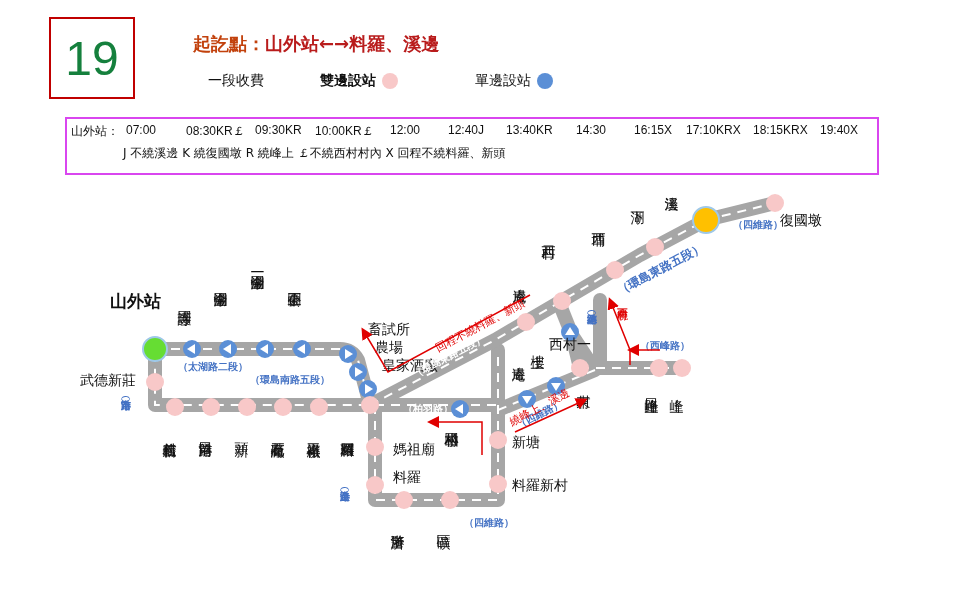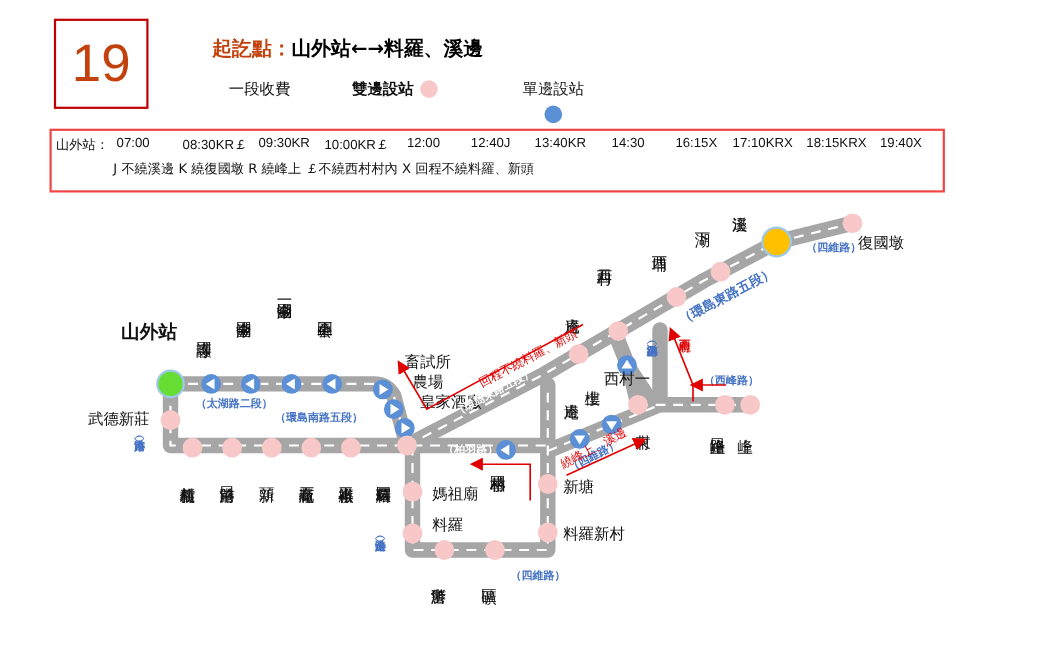--- a/index.html
+++ b/index.html
@@ -1,23 +1,23 @@
 <!DOCTYPE html>
 <html><head>
 <meta charset="utf-8">
 <style>
   html,body{margin:0;padding:0;background:#ffffff;}
   body{width:960px;height:611px;position:relative;overflow:hidden;font-family:"DejaVu Sans",sans-serif;color:#111;}
-  .route-box{position:absolute;left:49px;top:17px;width:86px;height:82px;border:2px solid #c00000;box-sizing:border-box;display:flex;align-items:center;justify-content:center;font-family:"Liberation Sans",sans-serif;font-size:48px;color:#c2410c;}
+  .route-box{position:absolute;left:49px;top:17px;width:86px;height:82px;border:2px solid #c00000;box-sizing:border-box;display:flex;align-items:center;justify-content:center;font-family:"Liberation Sans",sans-serif;font-size:48px;color:#15803d;}
   .title-row{position:absolute;left:193px;top:32px;font-size:18px;font-weight:bold;white-space:nowrap;}
   .title-row .lbl{color:#c2410c;}
-  .title-row .val{color:#000000;}
+  .title-row .val{color:#b91c1c;}
   .legend{position:absolute;top:72px;font-size:14px;white-space:nowrap;display:flex;align-items:center;gap:6px;}
   .dot{display:inline-block;width:16px;height:16px;border-radius:50%;}
-  .sched{position:absolute;left:45px;top:117px;width:814px;height:58px;border:2px solid #ef4444;box-sizing:border-box;}
+  .sched{position:absolute;left:65px;top:117px;width:814px;height:58px;border:2px solid #d946ef;box-sizing:border-box;}
   .sched .r1{position:absolute;left:4px;top:4px;font-size:12px;white-space:nowrap;font-family:"Liberation Sans",sans-serif;}
   .sched .r1 span{position:absolute;top:0;white-space:nowrap;}
   .sched .r2{position:absolute;left:56px;top:26px;font-size:12px;white-space:nowrap;}
   svg.map{position:absolute;left:0;top:0;}
   .st{font-size:14px;fill:#111;}
   .rd{font-size:10px;fill:#4472c4;font-weight:bold;}
   .note{font-size:11px;fill:#e00000;}
 </style>
 </head>
 <body>
@@ -30,21 +30,21 @@
   <span class="lbl">起訖點：</span><span class="val">山外站←→料羅、溪邊</span>
 </div>
 
 <div class="legend" style="left:193px;margin-left:15px;">
     <span>一段收費</span>
   </div>
 <div class="legend" style="left:320px;font-weight:bold;">
     <span>雙邊設站</span>
     <span class="dot" style="background:#f8c8c8"></span>
   </div>
-<div class="legend" style="left:475px;flex-direction:column;">
+<div class="legend" style="left:475px;">
     <span>單邊設站</span>
     <span class="dot" style="background:#5b8fd6"></span>
   </div>
 
 <div class="sched">
   <div class="r1">
     <span style="left:0">山外站：</span>
     <span style="left:55px">07:00</span>
     <span style="left:115px">08:30KR￡</span>
     <span style="left:184px">09:30KR</span>

